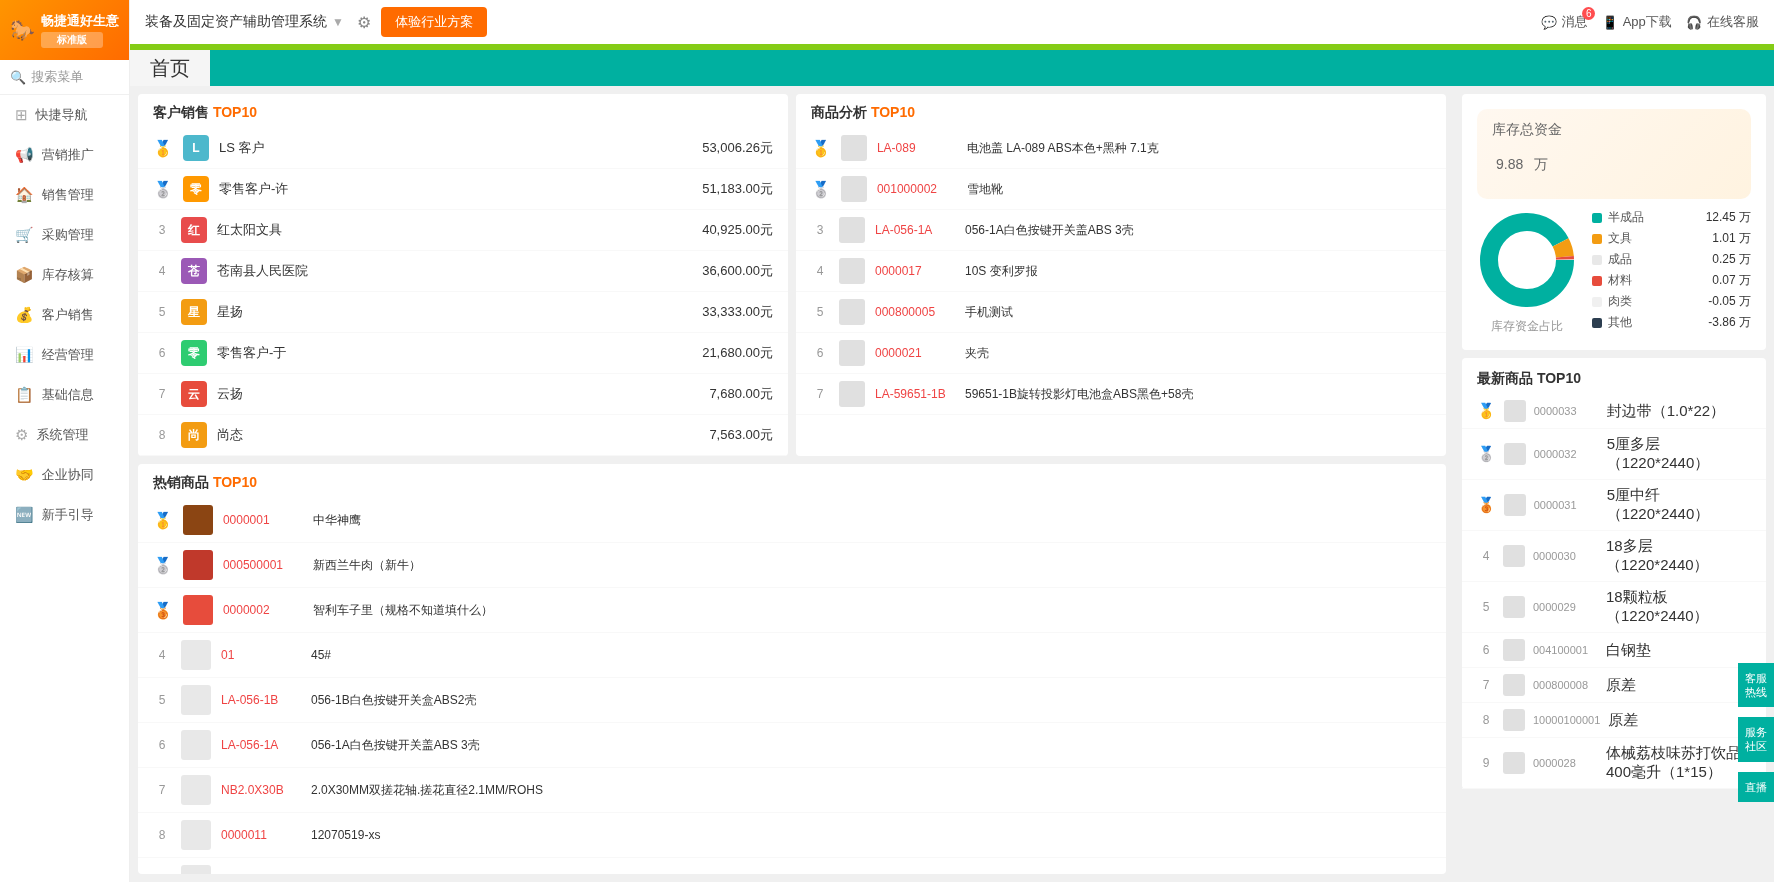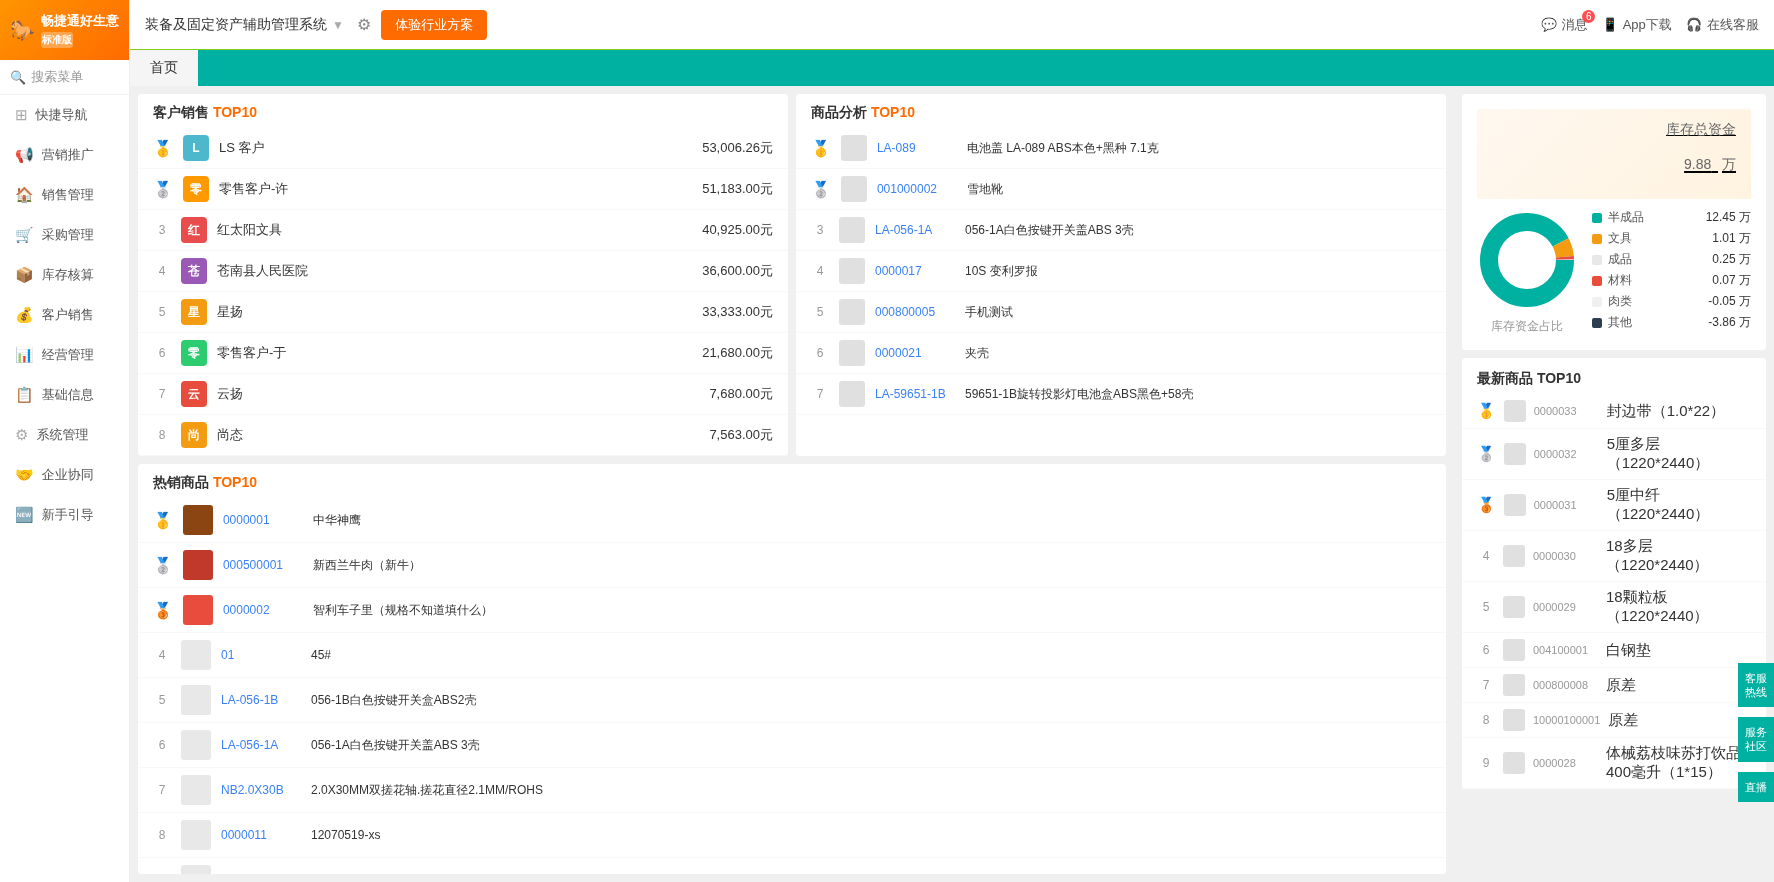--- a/index.html
+++ b/index.html
@@ -22,21 +22,21 @@
       align-items: center;
       gap: 6px;
       color: #fff;
       font-size: 13px;
       font-weight: bold;
       min-height: 50px;
     }
     .sidebar-logo .logo-icon {
       font-size: 20px;
     }
-    .sidebar-logo .logo-badge { font-size: 10px; background: rgba(255,255,255,0.3); border-radius: 3px; padding: 1px 1px; margin-top: 2px; display: inline-block; }
+    .sidebar-logo .logo-badge { font-size: 10px; background: rgba(255,255,255,0.3); border-radius: 3px; padding: 1px 16px; margin-top: 2px; display: inline-block; }
     .sidebar-search {
       padding: 8px 10px;
       border-bottom: 1px solid #f0f0f0;
       display: flex;
       align-items: center;
       gap: 5px;
       color: #999;
       cursor: pointer;
     }
     .sidebar-nav-item {
@@ -57,21 +57,21 @@
       display: flex;
       flex-direction: column;
       overflow: hidden;
     }
     .top-bar {
       height: 50px;
       background: #fff;
       display: flex;
       align-items: center;
       padding: 0 15px;
-      border-bottom: 1px solid #84cc16;
+      border-bottom: 6px solid #84cc16;
       gap: 10px;
       flex-shrink: 0;
     }
     .top-bar .system-selector {
       display: flex;
       align-items: center;
       gap: 5px;
       font-size: 14px;
       color: #333;
       cursor: pointer;
@@ -120,21 +120,21 @@
       align-items: stretch;
       height: 36px;
       flex-shrink: 0;
     }
     .tab-bar .tab-item {
       padding: 0 20px;
       display: flex;
       align-items: center;
       color: #fff;
       cursor: pointer;
-      font-size: 14px;
+      font-size: 20px;
       background: rgba(0,0,0,0.15);
     }
     .tab-bar .tab-item.active {
       background: #f5f5f5;
       color: #333;
     }
 
     
     .page-body {
       flex: 1;
@@ -203,21 +203,21 @@
       height: 26px;
       border-radius: 3px;
       background: #e0e0e0;
       flex-shrink: 0;
       display: flex;
       align-items: center;
       justify-content: center;
       font-size: 10px;
       color: #aaa;
     }
-    .product-code { color: #3b82f6; font-size: 12px; min-width: 80px; }
+    .product-code { color: #ef4444; font-size: 12px; min-width: 80px; }
     .product-name { color: #333; flex: 1; font-size: 12px; }
 
     
     .right-panel {
       width: 320px;
       display: flex;
       flex-direction: column;
       overflow-y: auto;
       gap: 8px;
       padding: 8px;
@@ -342,25 +342,24 @@
 
     .two-col {
       display: flex;
       gap: 8px;
     }
     .two-col > * { flex: 1; }
 
     
     .inventory-highlight {
       background: linear-gradient(135deg, #fff8f0, #fff3e0);
-      border-radius: 2px;
+      border-radius: 10px;
       padding: 12px 15px;
       margin-bottom: 10px;
-      text-align: right;
-      text-decoration: underline;
+      text-align: left;
     }
   </style>
 </head>
 <body>
 
 <div class="sidebar">
   <div class="sidebar-logo">
     <div class="logo-icon">🐎</div>
     <div>
       <div>畅捷通好生意</div>

